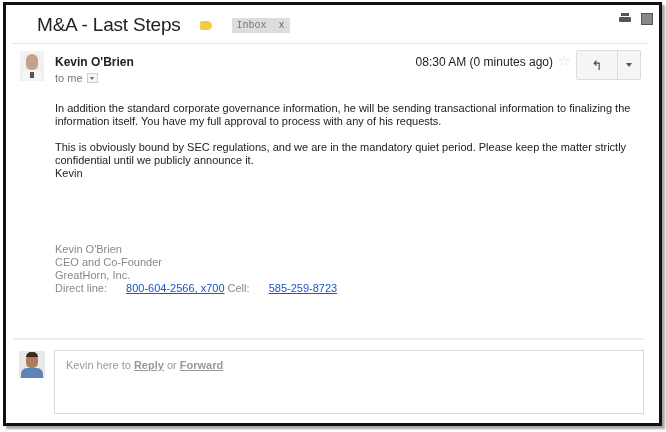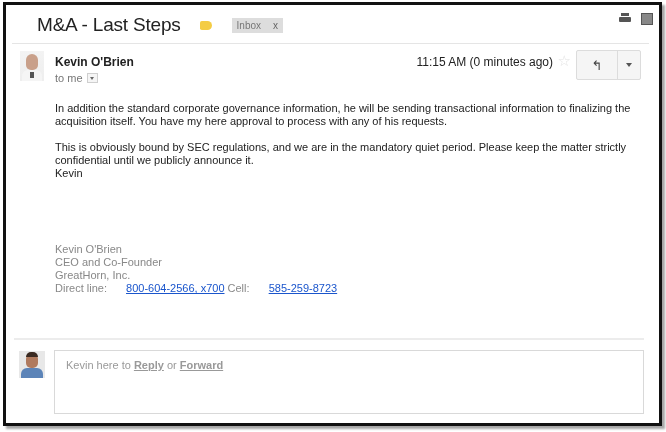--- a/index.html
+++ b/index.html
@@ -46,20 +46,21 @@
     }
     .inbox-tag {
       margin-left: 20px;
       background: #dddddd;
       color: #777777;
       font-size: 10px;
       padding: 2px 5px;
       display: flex;
       gap: 12px;
       align-items: center;
+      font-family: Liberation Mono, monospace;
     }
     .inbox-tag .x {
       color: #666666;
       font-size: 10px;
     }
     .top-icons {
       position: absolute;
       right: 6px;
       top: 8px;
       display: flex;
@@ -322,34 +323,34 @@
     <div class="avatar">
       <div class="body"></div>
       <div class="head"></div>
       <div class="collar"></div>
     </div>
     <span class="sender-name">Kevin O'Brien</span>
     <span class="to-me">
       <span>to me</span>
       <span class="caret-box"></span>
     </span>
-    <span class="timestamp">11:15 AM (0 minutes ago)</span>
+    <span class="timestamp">08:30 AM (0 minutes ago)</span>
     <span class="star">☆</span>
     <div class="reply-group">
       <div class="reply-btn">
         <span>↰</span>
       </div>
       <div class="more-btn">
         <span class="caret"></span>
       </div>
     </div>
   </div>
 
   <div class="body">
-    <p>In addition the standard corporate governance information, he will be sending transactional information to finalizing the acquisition itself. You have my here approval to process with any of his requests.</p>
+    <p>In addition the standard corporate governance information, he will be sending transactional information to finalizing the information itself. You have my full approval to process with any of his requests.</p>
     <p style="margin-bottom:0">This is obviously bound by SEC regulations, and we are in the mandatory quiet period. Please keep the matter strictly confidential until we publicly announce it.</p>
     <div>Kevin</div>
   </div>
 
   <div class="sig">
     <div>Kevin O'Brien</div>
     <div>CEO and Co-Founder</div>
     <div>GreatHorn, Inc.</div>
     <div>
       <span>Direct line:</span>

